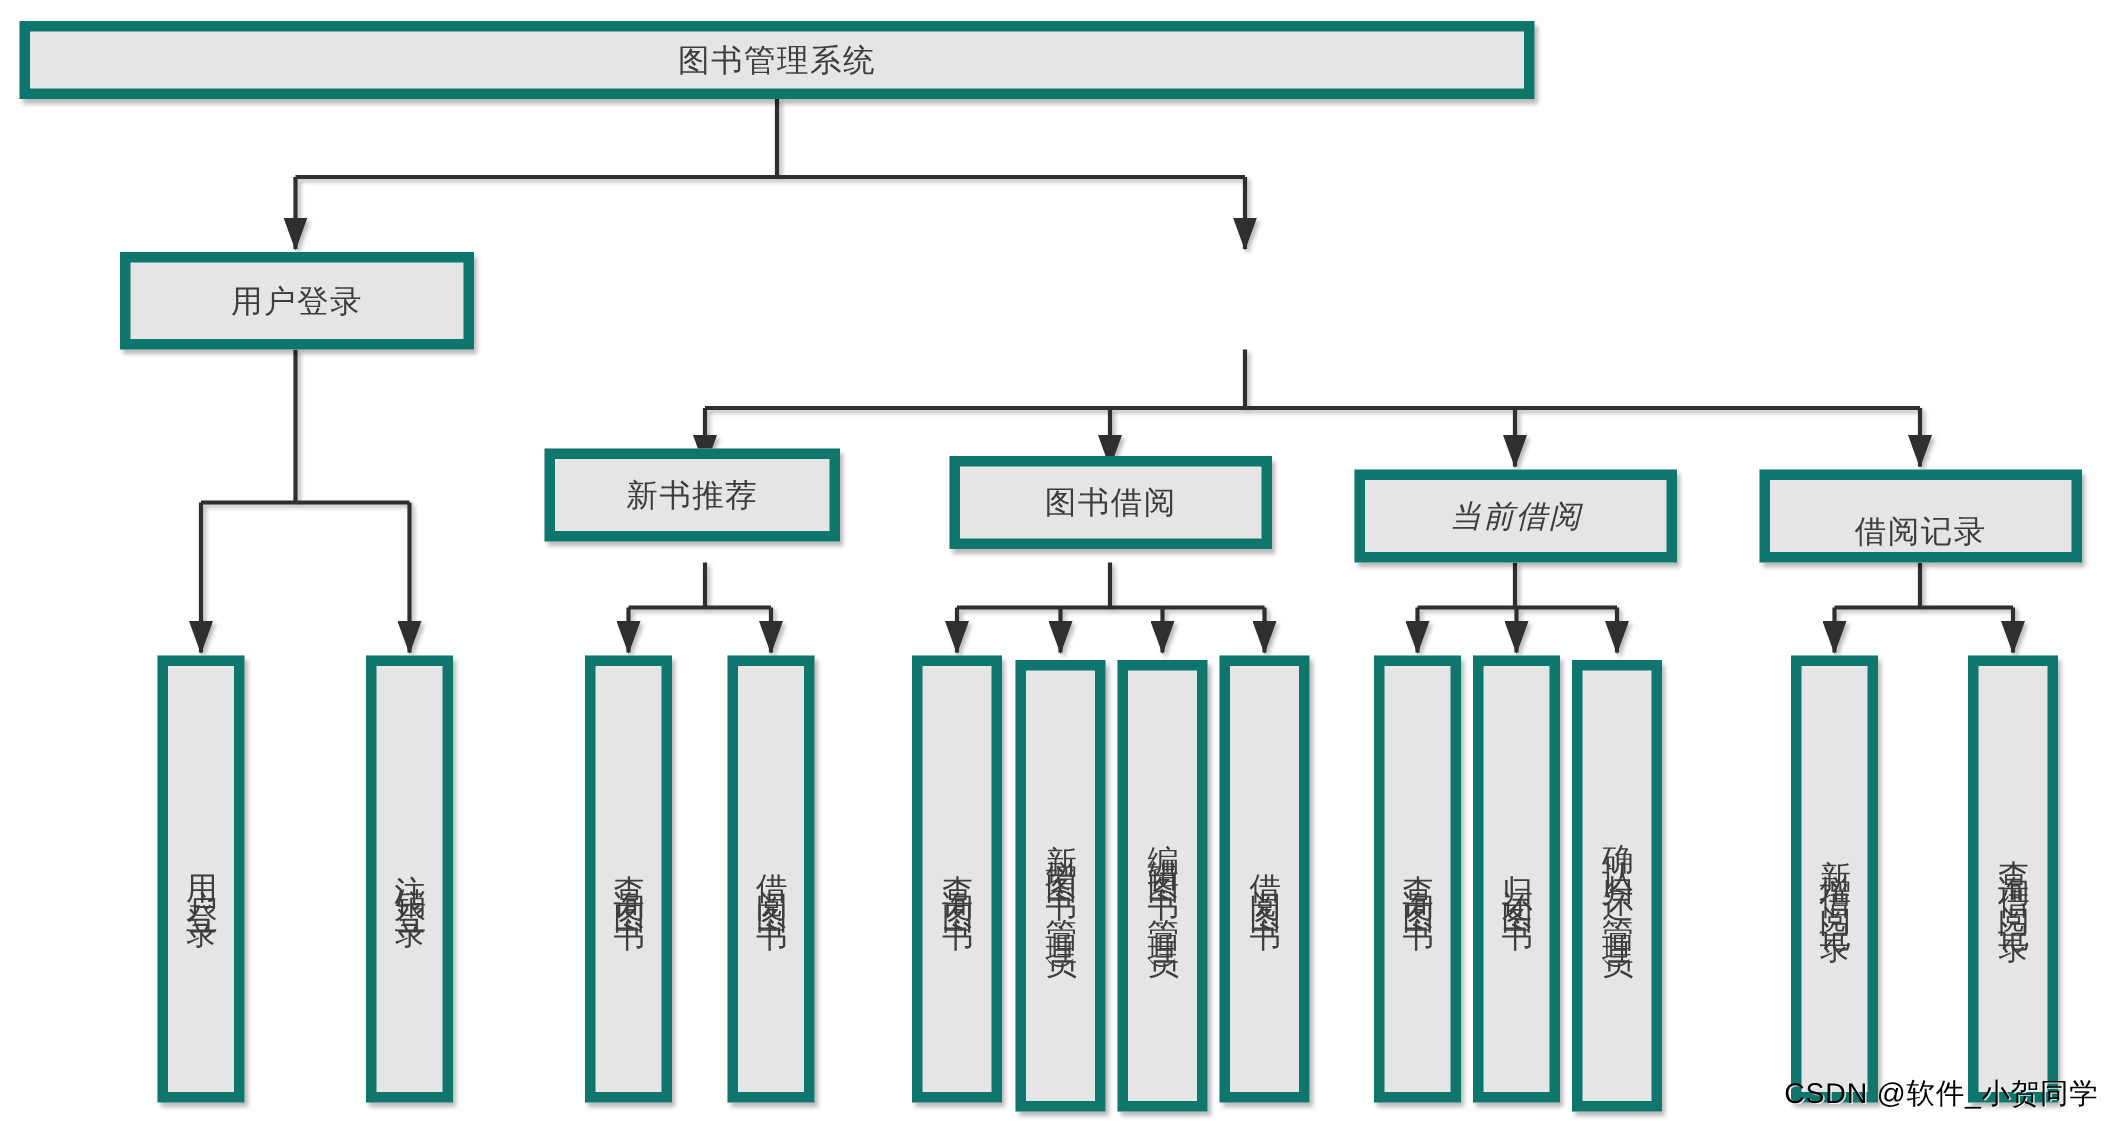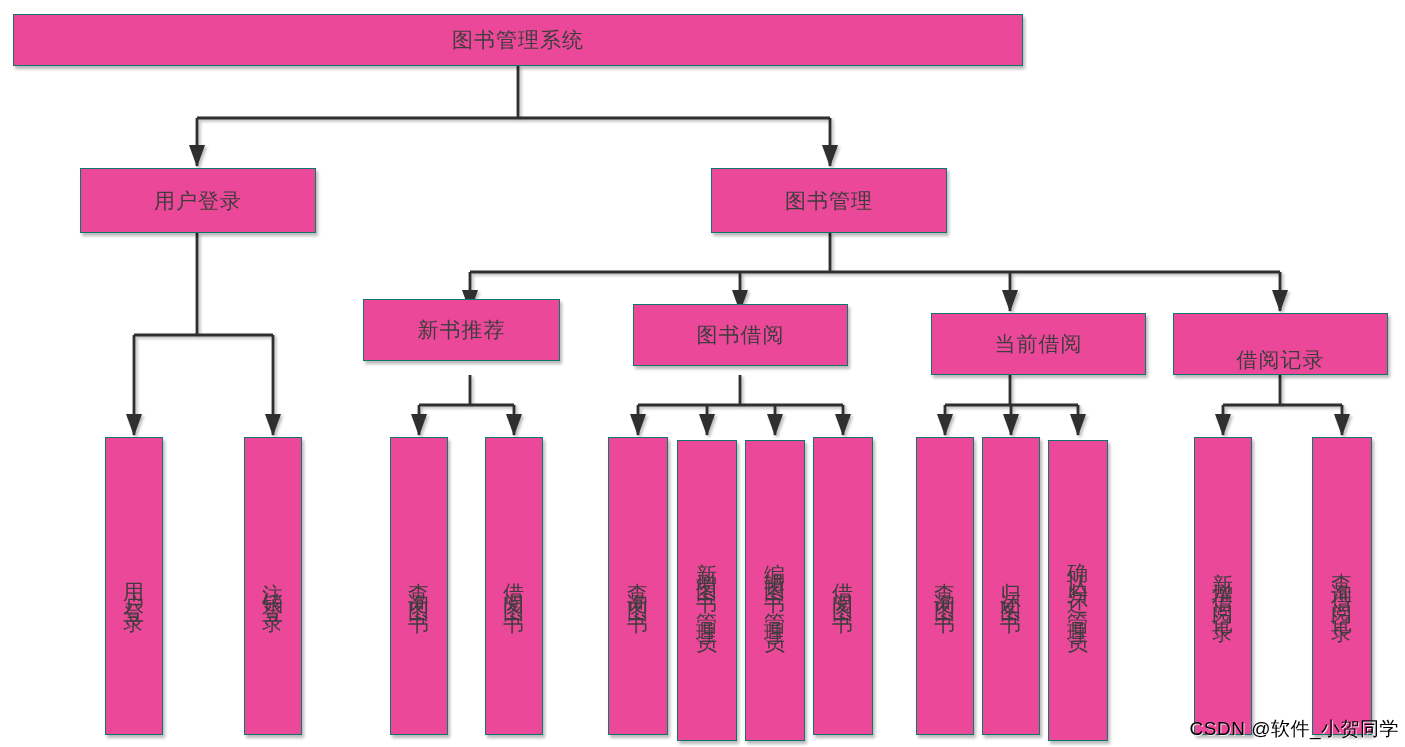--- a/index.html
+++ b/index.html
@@ -13,22 +13,22 @@
   }
   svg.connectors {
     position: absolute;
     left: 0; top: 0;
     z-index: 1;
     filter: drop-shadow(2px 2px 1.5px rgba(0,0,0,0.28));
   }
   .box {
     position: absolute;
     z-index: 2;
-    background: #ec4899;
-    border: 1px solid #0f766e;
+    background: #e5e5e5;
+    border: 7px solid #0f766e;
     box-sizing: border-box;
     display: flex;
     align-items: center;
     justify-content: center;
     color: #3d3d3d;
     box-shadow: 2px 3px 3px rgba(0,0,0,0.28);
   }
   .hlabel {
     font-size: 21px;
     letter-spacing: 1px;
@@ -91,31 +91,28 @@
     </g>
   </svg>
 
   <div class="box" style="left:13px; top:14px; width:1010px; height:52px;">
     <span class="hlabel">图书管理系统</span>
   </div>
 
   <div class="box" style="left:80px; top:168px; width:236px; height:65px;">
     <span class="hlabel">用户登录</span>
   </div>
-  <div class="box" style="left:711px; top:168px; width:236px; height:65px;">
-    <span class="hlabel">图书管理</span>
-  </div>
 
   <div class="box" style="left:363px; top:299px; width:197px; height:62px;">
     <span class="hlabel">新书推荐</span>
   </div>
   <div class="box" style="left:633px; top:304px; width:215px; height:62px;">
     <span class="hlabel">图书借阅</span>
   </div>
-  <div class="box" style="left:931px; top:313px; width:215px; height:62px;">
+  <div class="box" style="left:903px; top:313px; width:215px; height:62px;font-style:italic;">
     <span class="hlabel">当前借阅</span>
   </div>
   <div class="box" style="left:1173px; top:313px; width:215px; height:62px;align-items:flex-end;">
     <span class="hlabel">借阅记录</span>
   </div>
 
   <div class="box" style="left:105px; top:437px; width:58px; height:298px;">
     <span class="vlabel">用户登录</span>
   </div>
   <div class="box" style="left:244px; top:437px; width:58px; height:298px;">

